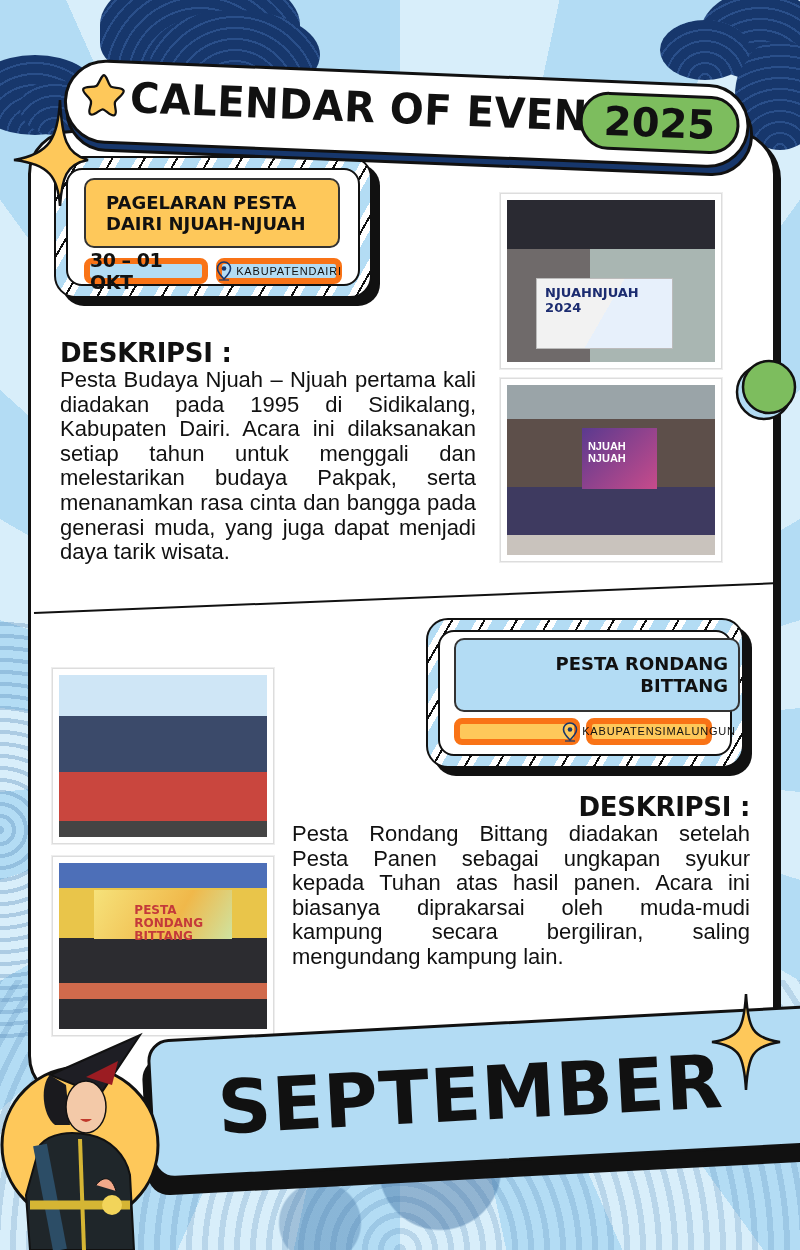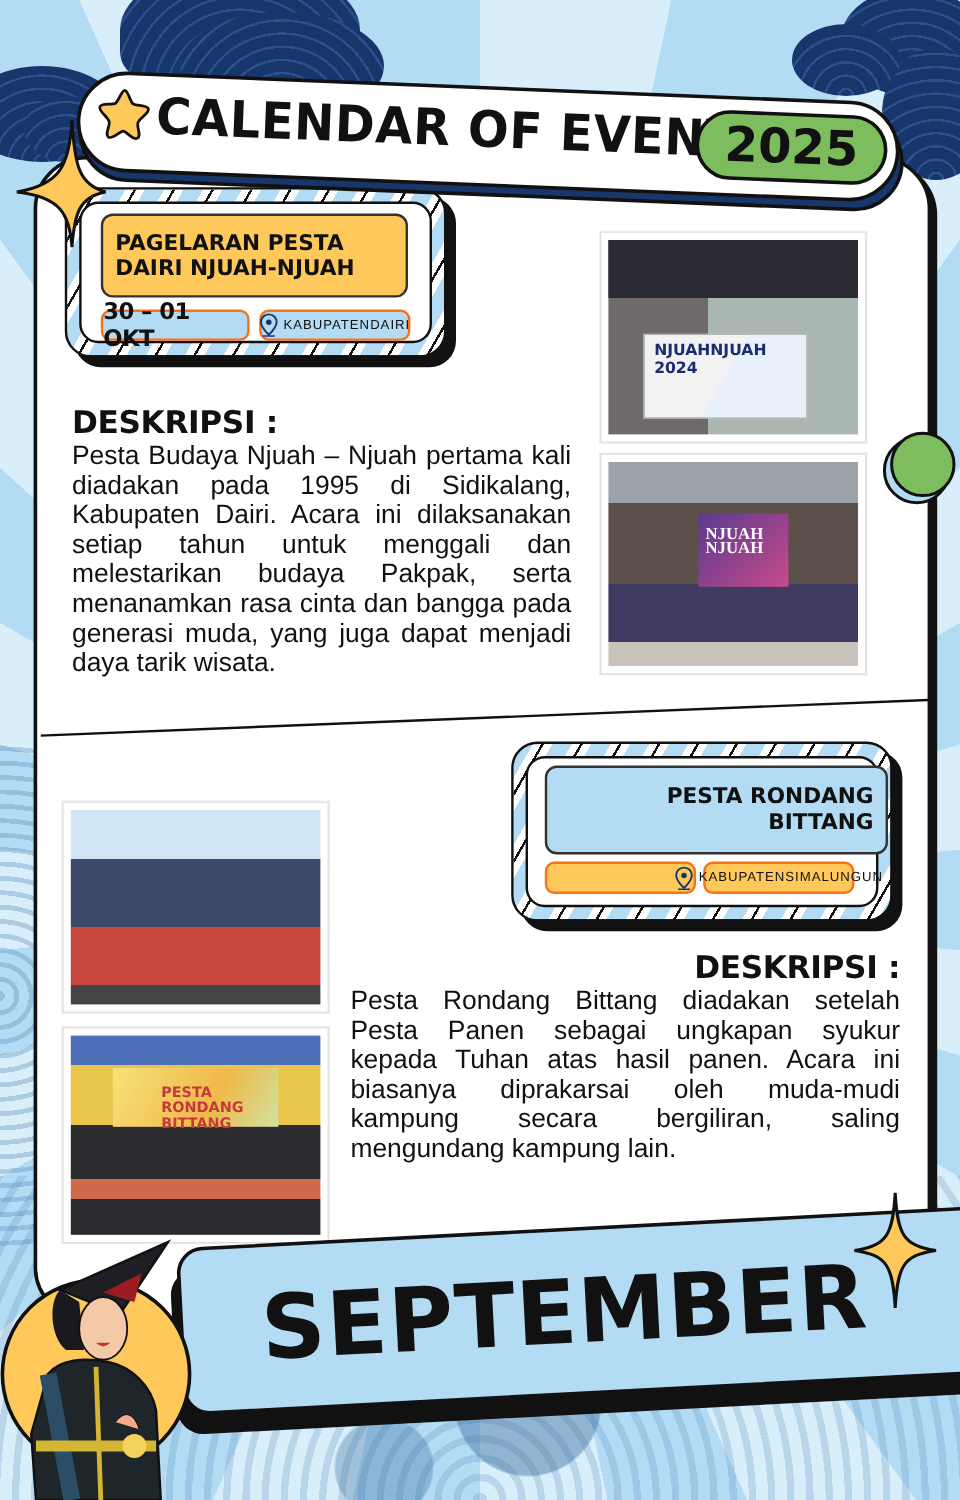--- a/index.html
+++ b/index.html
@@ -119,30 +119,30 @@
   .event-box .eb-inner {
     position: absolute; left: 12px; top: 12px; right: 12px; bottom: 12px;
     background: #fff; border: 2.5px solid #111; border-radius: 16px;
   }
   .ev-title-box {
     position: absolute; border: 2px solid #333; border-radius: 10px;
     display: flex; flex-direction: column; justify-content: center;
     font-weight: 900; color: #111; font-family: "DejaVu Sans", sans-serif;
   }
   .ev-chip {
-    position: absolute; border: 2px solid #f97316; border-radius: 8px;
+    position: absolute; border: 6px solid #f97316; border-radius: 8px;
     display: flex; align-items: center; justify-content: center;
     color: #111;
   }
 
   
   .event1 { left: 54px; top: 156px; width: 318px; height: 142px; }
   .event1 .ev-title-box {
     left: 30px; top: 22px; width: 256px; height: 70px;
-    background: #fec85a; padding-left: 10px;
+    background: #fec85a; padding-left: 20px;
     font-size: 18px; line-height: 21px;
   }
   .event1 .date-chip {
     left: 30px; top: 102px; width: 124px; height: 26px;
     background: #b3dcf4; font-size: 19px; font-weight: 900;
     font-family: "DejaVu Sans", sans-serif; letter-spacing: -0.5px;
   }
   .event1 .loc-chip {
     left: 162px; top: 102px; width: 126px; height: 26px;
     background: #b3dcf4;
@@ -230,22 +230,22 @@
   }
   .ph-banner .bn {
     position: absolute; left: 8px; top: 6px; font-size: 13px; color: #1c2c70;
     font-family: "DejaVu Sans", sans-serif; font-weight: 900;
   }
   .ph-stage {
     position: absolute; left: 36%; top: 25%; width: 36%; height: 36%;
     background: linear-gradient(135deg, #5b3a8f, #c74b8b);
   }
   .ph-stage .bn {
-    position: absolute; left: 6px; top: 12px; font-size: 14px; color: #fff;
-    font-weight: 900; font-family: Liberation Serif, serif; line-height: 12px;
+    position: absolute; left: 6px; top: 12px; font-size: 11px; color: #fff;
+    font-weight: 900; font-family: Liberation Sans, sans-serif; line-height: 12px;
   }
   .ph-stage2 {
     position: absolute; left: 17%; top: 16%; width: 66%; height: 30%;
     background: linear-gradient(120deg, #f6e27a, #f0b84a 60%, #cfe3a0);
   }
   .ph-stage2 .bn {
     position: absolute; left: 40px; top: 14px; font-size: 12px; color: #c43a3a;
     font-weight: 900; font-family: "DejaVu Sans", sans-serif; line-height: 13px;
   }
 

